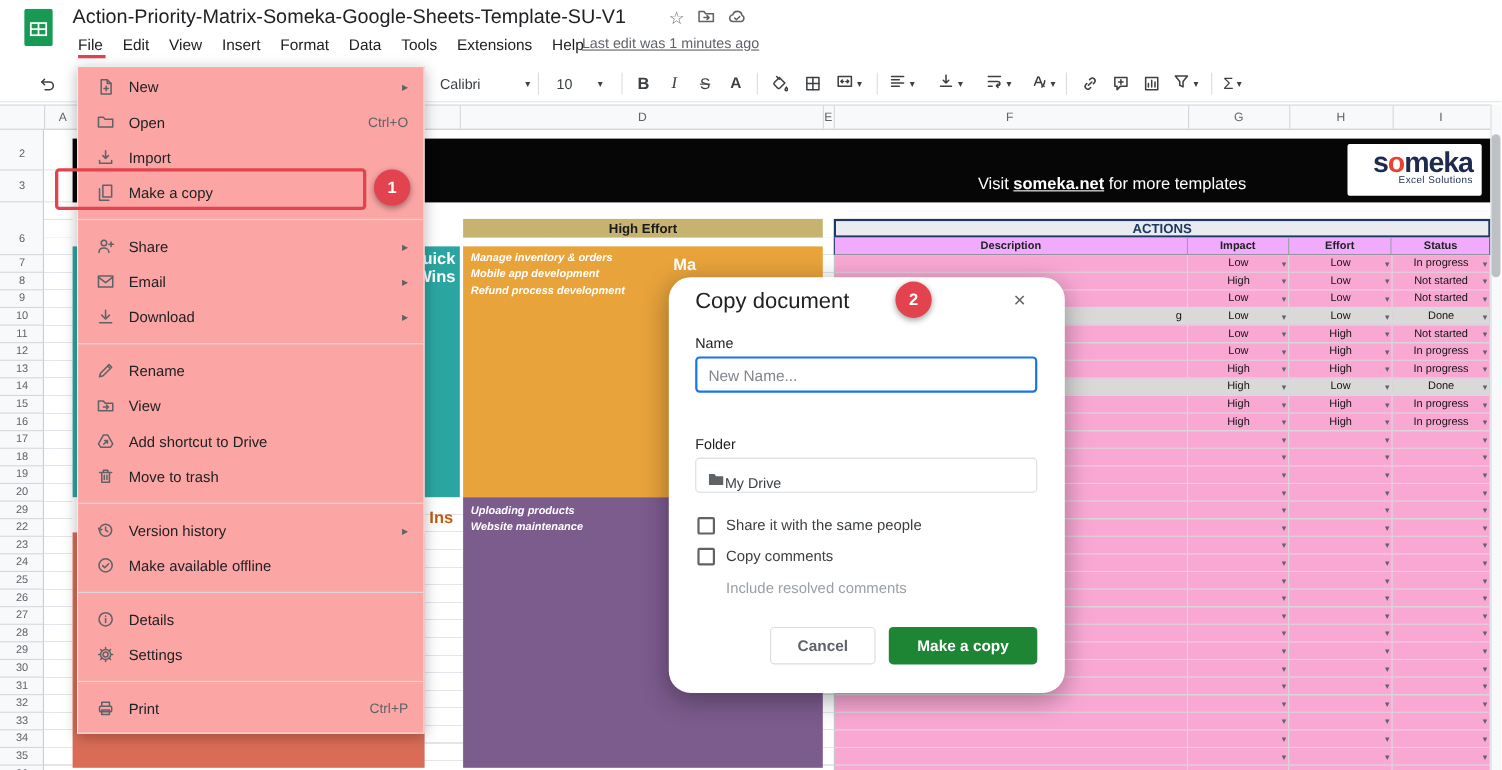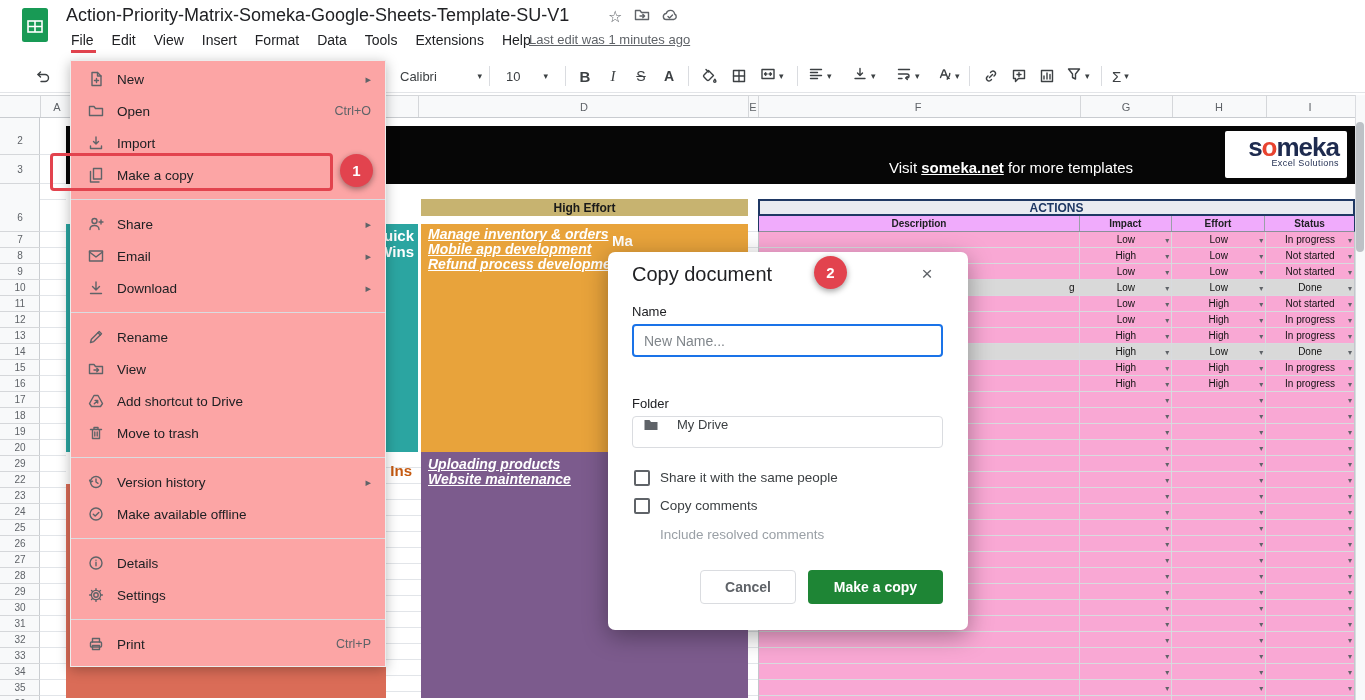--- a/index.html
+++ b/index.html
@@ -53,21 +53,21 @@
 
   .he-bar{position:absolute;left:421px;top:199px;width:327px;height:17px;background:var(--tan,#C7B370);display:flex;align-items:center;justify-content:center;font-weight:bold;font-size:12px;color:#1A1A1A;z-index:1;}
   .q{position:absolute;z-index:1;}
   .q-teal{left:66px;top:224px;width:352px;height:228px;background:var(--teal,#2BA5A1);}
   .q-orange{left:421px;top:224px;width:327px;height:228px;background:var(--orange,#E8A33B);}
   .q-purple{left:421px;top:452px;width:327px;height:246px;background:var(--purple,#7C5B8D);}
   .q-red{left:66px;top:484px;width:320px;height:214px;background:var(--qred,#DA6C57);}
   .qw-label{position:absolute;left:362px;top:228px;width:52px;text-align:right;color:#fff;font-weight:bold;font-size:15px;line-height:16px;z-index:1;}
   .fi-label{position:absolute;left:302px;top:462px;width:110px;text-align:right;color:var(--fillinsText,#C55A11);font-weight:bold;font-size:15px;z-index:1;}
   .ma-frag{position:absolute;left:612px;top:232px;color:#fff;font-weight:bold;font-size:15px;z-index:1;}
-  .q-items{position:absolute;color:#fff;font-style:italic;font-weight:bold;font-size:14px;line-height:15px;z-index:1;text-decoration:underline;}
+  .q-items{position:absolute;color:#fff;font-style:italic;font-weight:bold;font-size:10px;line-height:15px;z-index:1;}
 
   
   #actions{position:absolute;left:758px;top:199px;width:597px;z-index:3;}
   .t-title{height:17px;background:#E9EBF1;border:2px solid var(--navy,#1F3864);display:flex;align-items:center;justify-content:center;font-weight:bold;font-size:12px;color:var(--navy,#1F3864);}
   .t-sub{display:flex;height:16px;border-left:1px solid var(--navy,#1F3864);border-right:1px solid var(--navy,#1F3864);border-bottom:1px solid #8A8F98;background:#f0abfc;}
   .t-sub .shc{font-weight:bold;font-size:10px;display:flex;align-items:center;justify-content:center;border-right:1px solid #9AA0A8;}
   .t-sub .shc:last-child{border-right:none;}
   .shc.c1{width:322px;}.shc.c2{width:92px;}.shc.c3{width:94px;}.shc.c4{width:89px;}
   .t-rows{border-left:1px solid #C3C7CC;border-right:1px solid #C3C7CC;}
   .trow{display:flex;height:16px;background:#f9a8d4;border-bottom:1px solid #D8DBDE;}
@@ -92,27 +92,27 @@
   .mi-sub{color:#5F6368;font-size:11px;}
   .menu-divider{height:1px;background:#DADCE0;margin:8px 0;}
 
   
   #redbox{position:absolute;left:50px;top:153px;width:283px;height:38px;border:3px solid var(--annotation,#E2434E);border-radius:4px;z-index:11;}
   .badge{position:absolute;width:33px;height:33px;border-radius:50%;background:var(--annotation,#E2434E);color:#fff;font-size:15px;font-weight:bold;display:flex;align-items:center;justify-content:center;box-shadow:0 2px 6px rgba(0,0,0,.4);}
   #badge1{left:340px;top:154px;z-index:12;}
   #badge2{left:814px;top:256px;z-index:22;}
 
   
-  #dialog{position:absolute;left:608px;top:252px;width:360px;height:378px;background:#fff;border-radius:7px;box-shadow:0 6px 24px rgba(0,0,0,.35);z-index:20;}
+  #dialog{position:absolute;left:608px;top:252px;width:360px;height:378px;background:#fff;border-radius:20px;box-shadow:0 6px 24px rgba(0,0,0,.35);z-index:20;}
   .dlg-title{position:absolute;left:24px;top:11px;font-size:20px;color:#202124;}
   .dlg-close{position:absolute;left:306px;top:9px;width:26px;height:26px;display:flex;align-items:center;justify-content:center;font-size:19px;color:#5F6368;border-radius:50%;}
   .dlg-label{position:absolute;left:24px;font-size:13px;color:#202124;}
   #nameInput{position:absolute;left:24px;top:72px;width:311px;height:33px;border:2px solid var(--blue,#1A73E8);border-radius:4px;padding:0 10px;font-size:14px;font-family:inherit;color:#202124;outline:none;}
   #nameInput::placeholder{color:#80868B;}
-  #folderBox{position:absolute;left:24px;top:164px;width:311px;height:32px;border:1px solid #DADCE0;border-radius:4px;display:flex;align-items:flex-start;padding:0 10px;gap:18px;font-size:13px;color:#3C4043;}
+  #folderBox{position:absolute;left:24px;top:164px;width:311px;height:32px;border:1px solid #DADCE0;border-radius:4px;display:flex;align-items:flex-end;padding:0 10px;gap:0;font-size:13px;color:#3C4043;}
   .chk{position:absolute;left:26px;width:16px;height:16px;border:2px solid #5F6368;border-radius:2px;background:#fff;}
   .chk-label{position:absolute;left:52px;font-size:13.5px;color:#3C4043;}
   .dlg-disabled{position:absolute;left:52px;top:275px;font-size:13.5px;color:#9AA0A6;}
   .dlg-btn{position:absolute;top:318px;height:34px;border-radius:4px;display:flex;align-items:center;justify-content:center;font-size:14px;font-weight:bold;}
   #btnCancel{left:92px;width:96px;border:1px solid #DADCE0;background:#fff;color:#5F6368;}
   #btnCopy{left:200px;width:135px;background:var(--green,#1E8535);color:#fff;}
 </style>
 </head>
 <body>
 

